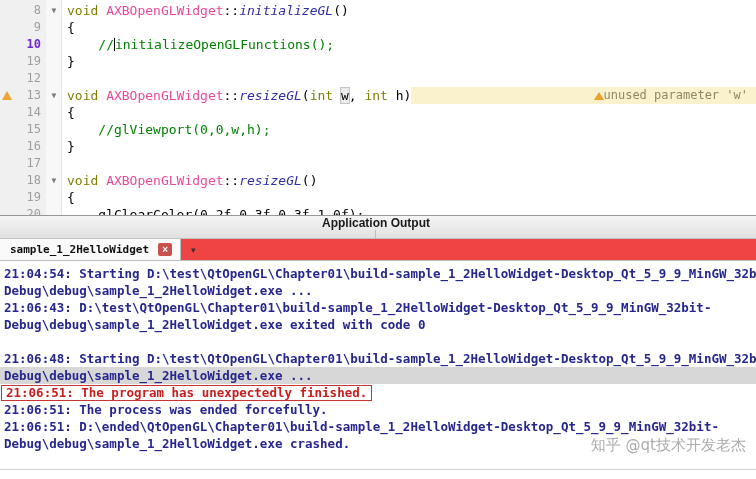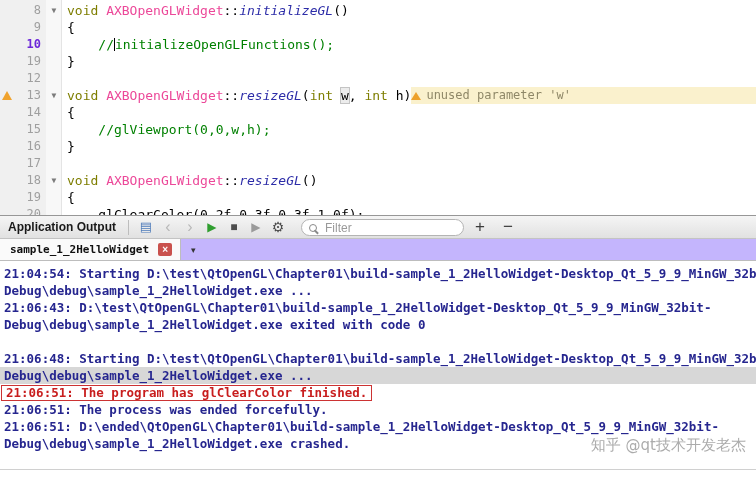--- a/index.html
+++ b/index.html
@@ -24,48 +24,48 @@
   .ed-fold { width:16px; flex:none; text-align:center; color:#7c7c7c; font-size:8px; line-height:17px; }
   .ed-code { flex:none; padding-left:5px; }
   .ed-fill { flex:1; }
   .kw  { color:#7e7e00; font-weight:normal; }
   .cls { color:#ec4899; }
   .fn  { color:#2d2da8; font-weight:normal; font-style:italic; }
   .cm  { color:#008000; }
   .pl  { color:#000000; }
   .box { background:#ececec; outline:1px solid #c4c4c4; }
   .caret { display:inline-block; width:1px; height:13px; background:#000; vertical-align:-2px; }
-  .ann { flex:1; background:#faf1cd; display:flex; align-items:center; 
-         gap:5px; padding-right:8px; color:#8f8868; font-size:12px; }
+  .ann { flex:1; background:#faf1cd; display:flex; align-items:center; justify-content:flex-end;
+         padding-right:8px; color:#8f8868; font-size:12px; }
   .ann-tri { width:0; height:0; border-left:5px solid transparent; border-right:5px solid transparent;
              border-bottom:8px solid #eda12b; }
 
   
   .out-toolbar { position:absolute; top:215px; left:0; right:0; height:24px;
                  background:linear-gradient(#f5f5f5,#e1e1e1);
                  border-top:1px solid #979797; border-bottom:1px solid #c3c3c3;
-                 display:flex; align-items:center; }
+                 display:flex; align-items:center;flex-direction:column; }
   .pane-title { font-size:12px; font-weight:600; color:#1a1a1a; padding:0 12px 0 8px; }
   .tb-sep { width:1px; height:15px; background:#bdbdbd; margin-right:6px; flex:none; }
   .tb-icons { display:flex; align-items:center; }
   .tb-icon { width:22px; text-align:center; line-height:22px; cursor:default; }
   .filter-box { display:flex; align-items:flex-end; width:163px; height:17px; border:1px solid #b4b4b4;
                 border-radius:9px; background:#fff; margin-left:12px; padding:0 7px; gap:5px; flex:none; }
   .mag { width:11px; height:11px; position:relative; flex:none; }
   .mag::before { content:""; position:absolute; width:6px; height:6px; border:1.5px solid #8a8a8a;
                  border-radius:50%; left:0; top:0; }
   .mag::after { content:""; position:absolute; width:5px; height:1.5px; background:#8a8a8a;
                 transform:rotate(45deg); left:5.5px; top:7.5px; }
   .filter-input { border:none; outline:none; flex:1; min-width:10px; font-size:12px; color:#333;
                   background:transparent; font-family:"Liberation Sans", sans-serif; }
   .filter-input::placeholder { color:#9a9a9a; }
   .tb-btn { width:24px; text-align:center; font-size:17px; color:#3c3c3c; margin-left:4px; line-height:22px; }
 
   
-  .tabrow { position:absolute; top:239px; left:0; right:0; height:22px; background:#c4b5fd;
+  .tabrow { position:absolute; top:239px; left:0; right:0; height:22px; background:#ef4444;
             border-bottom:1px solid #bdbdbd; display:flex; align-items:stretch; }
   .out-tab { display:flex; align-items:center; gap:9px; background:#fafafa;
              border-right:1px solid #bdbdbd; padding:0 8px 0 10px;
              font-family:"DejaVu Sans Mono", monospace; font-size:11px; font-weight:bold; color:#111; }
   .tab-close { width:14px; height:13px; background:#c9514d; border-radius:2px; color:#fff;
                font-size:10px; line-height:13px; text-align:center; font-weight:bold;
                font-family:"Liberation Sans", sans-serif; }
   .tab-drop { align-self:center; margin-left:10px; font-size:9px; color:#333; }
 
   
@@ -139,21 +139,21 @@
   </div>
 
   <div class="output">
       <div class="out-line">21:04:54: Starting D:\test\QtOpenGL\Chapter01\build-sample_1_2HelloWidget-Desktop_Qt_5_9_9_MinGW_32bit-</div>
       <div class="out-line">Debug\debug\sample_1_2HelloWidget.exe ...</div>
       <div class="out-line">21:06:43: D:\test\QtOpenGL\Chapter01\build-sample_1_2HelloWidget-Desktop_Qt_5_9_9_MinGW_32bit-</div>
       <div class="out-line">Debug\debug\sample_1_2HelloWidget.exe exited with code 0</div>
       <div class="out-line"></div>
       <div class="out-line">21:06:48: Starting D:\test\QtOpenGL\Chapter01\build-sample_1_2HelloWidget-Desktop_Qt_5_9_9_MinGW_32bit-</div>
       <div class="out-line selected">Debug\debug\sample_1_2HelloWidget.exe ...</div>
-      <div class="out-line errorline"><span class="errbox">21:06:51: The program has glClearColor finished.</span></div>
+      <div class="out-line errorline"><span class="errbox">21:06:51: The program has unexpectedly finished.</span></div>
       <div class="out-line">21:06:51: The process was ended forcefully.</div>
       <div class="out-line">21:06:51: D:\ended\QtOpenGL\Chapter01\build-sample_1_2HelloWidget-Desktop_Qt_5_9_9_MinGW_32bit-</div>
       <div class="out-line">Debug\debug\sample_1_2HelloWidget.exe crashed.</div>
     </div>
 
   <div class="watermark">知乎 @qt技术开发老杰</div>
   <div class="tipbar">
     
   </div>
 

